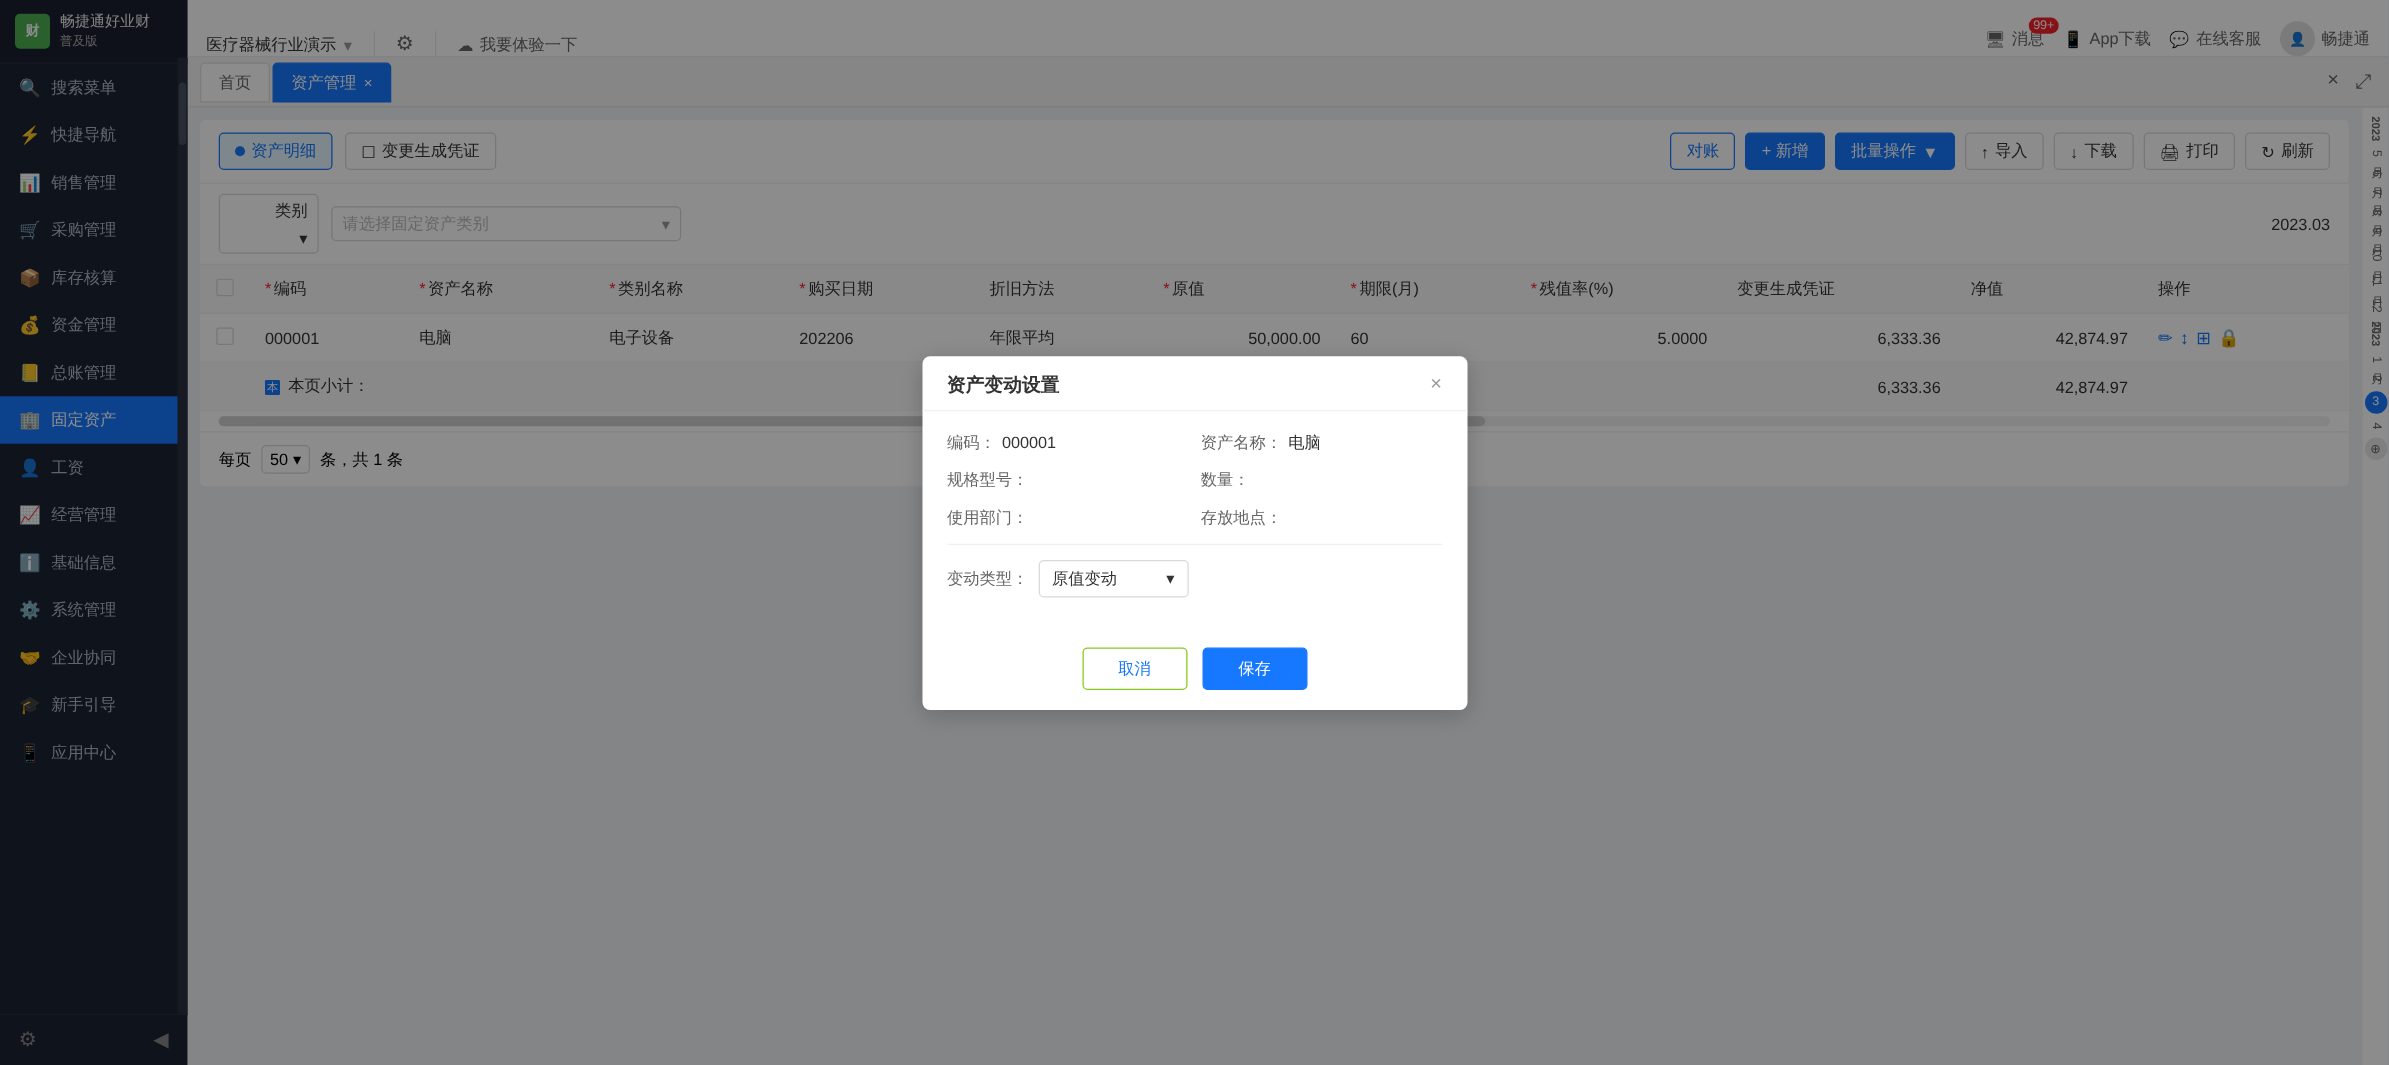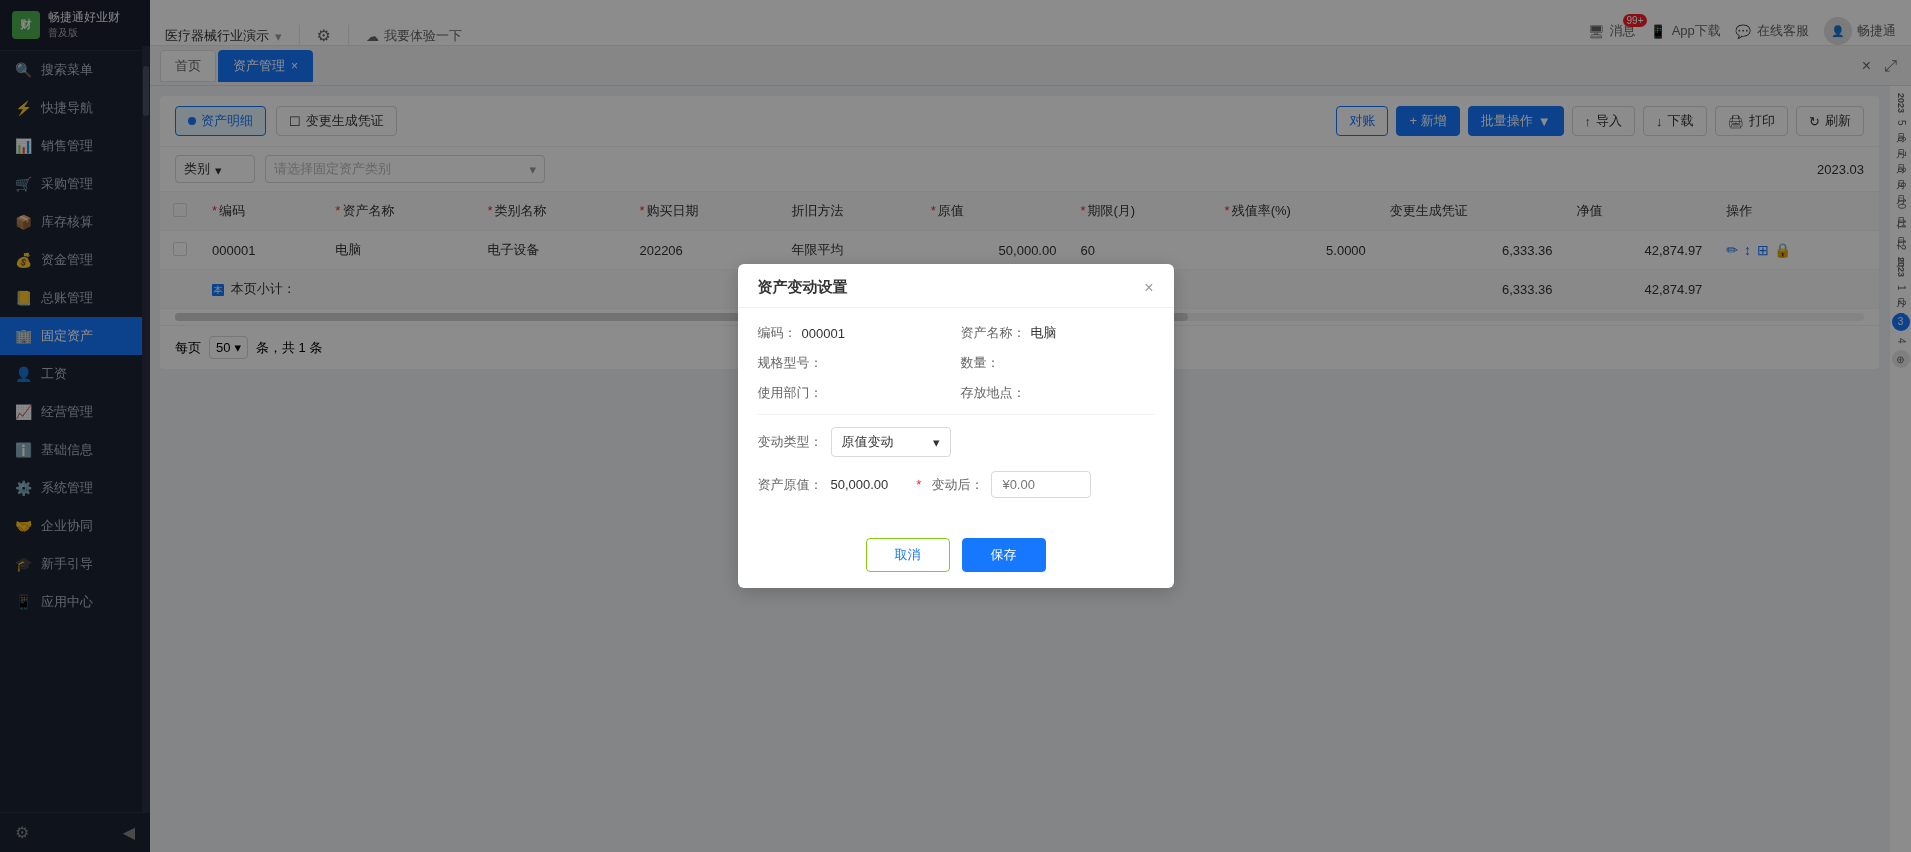--- a/index.html
+++ b/index.html
@@ -53,21 +53,21 @@
     .btn-tab.active { background: #e6f7ff; border-color: #1677ff; color: #1677ff; }
     .btn-tab .dot { width: 8px; height: 8px; border-radius: 50%; background: #1677ff; }
     .toolbar-right { margin-left: auto; display: flex; align-items: center; gap: 8px; }
     .btn { padding: 5px 12px; border-radius: 4px; border: 1px solid #d9d9d9; cursor: pointer; font-size: 13px; background: #fff; color: #333; display: flex; align-items: center; gap: 5px; }
     .btn-primary { background: #1677ff; border-color: #1677ff; color: #fff; }
     .btn-default { background: #fff; border-color: #d9d9d9; color: #333; }
     .btn-blue-outline { background: #fff; border-color: #1677ff; color: #1677ff; }
 
     
     .filter-bar { display: flex; align-items: center; padding: 8px 15px; gap: 10px; border-bottom: 1px solid #f0f0f0; }
-    .filter-select { display: flex; align-items: flex-end; gap: 5px; border: 1px solid #d9d9d9; border-radius: 4px; padding: 4px 8px; font-size: 13px; color: #333; background: #fff; cursor: pointer; min-width: 80px; }
+    .filter-select { display: flex; align-items: flex-end; gap: 5px; border: 1px solid #d9d9d9; border-radius: 4px; padding: 4px 8px; font-size: 13px; color: #333; background: #fff; cursor: pointer; min-width: 80px; flex-direction: column; }
     .filter-input { display: flex; align-items: center; gap: 5px; border: 1px solid #d9d9d9; border-radius: 4px; padding: 4px 8px; font-size: 13px; color: #999; background: #fff; cursor: pointer; flex: 1; max-width: 280px; }
     .date-display { margin-left: auto; font-size: 13px; color: #333; font-weight: 500; }
 
     
     .table-wrap { overflow-x: auto; }
     table { width: 100%; border-collapse: collapse; font-size: 13px; }
     th { background: #fafafa; border-bottom: 1px solid #f0f0f0; padding: 10px 12px; text-align: left; color: #333; font-weight: 500; white-space: nowrap; }
     td { padding: 10px 12px; border-bottom: 1px solid #f5f5f5; color: #333; white-space: nowrap; }
     .th-required { color: #f5222d; margin-right: 2px; }
     .col-check { width: 40px; text-align: center; }
@@ -441,26 +441,19 @@
       <hr class="dialog-divider">
 
       <div class="dialog-field">
         <span class="dialog-field-label">变动类型：</span>
         <div class="dialog-select">
           <span>原值变动</span>
           <span style="margin-left:auto;">▾</span>
         </div>
       </div>
 
-      <div class="dialog-field">
-        <span class="dialog-field-label">资产原值：</span>
-        <span class="dialog-value">50,000.00</span>
-        <span class="required-star" style="margin-left:20px;">*</span>
-        <span class="dialog-label">变动后：</span>
-        <input class="dialog-input" style="max-width: 100px;" placeholder="¥0.00">
-      </div>
     </div>
     <div class="dialog-footer">
       <button class="dialog-btn-cancel">取消</button>
       <button class="dialog-btn-save">保存</button>
     </div>
   </div>
 </div>
 
 </body></html>

